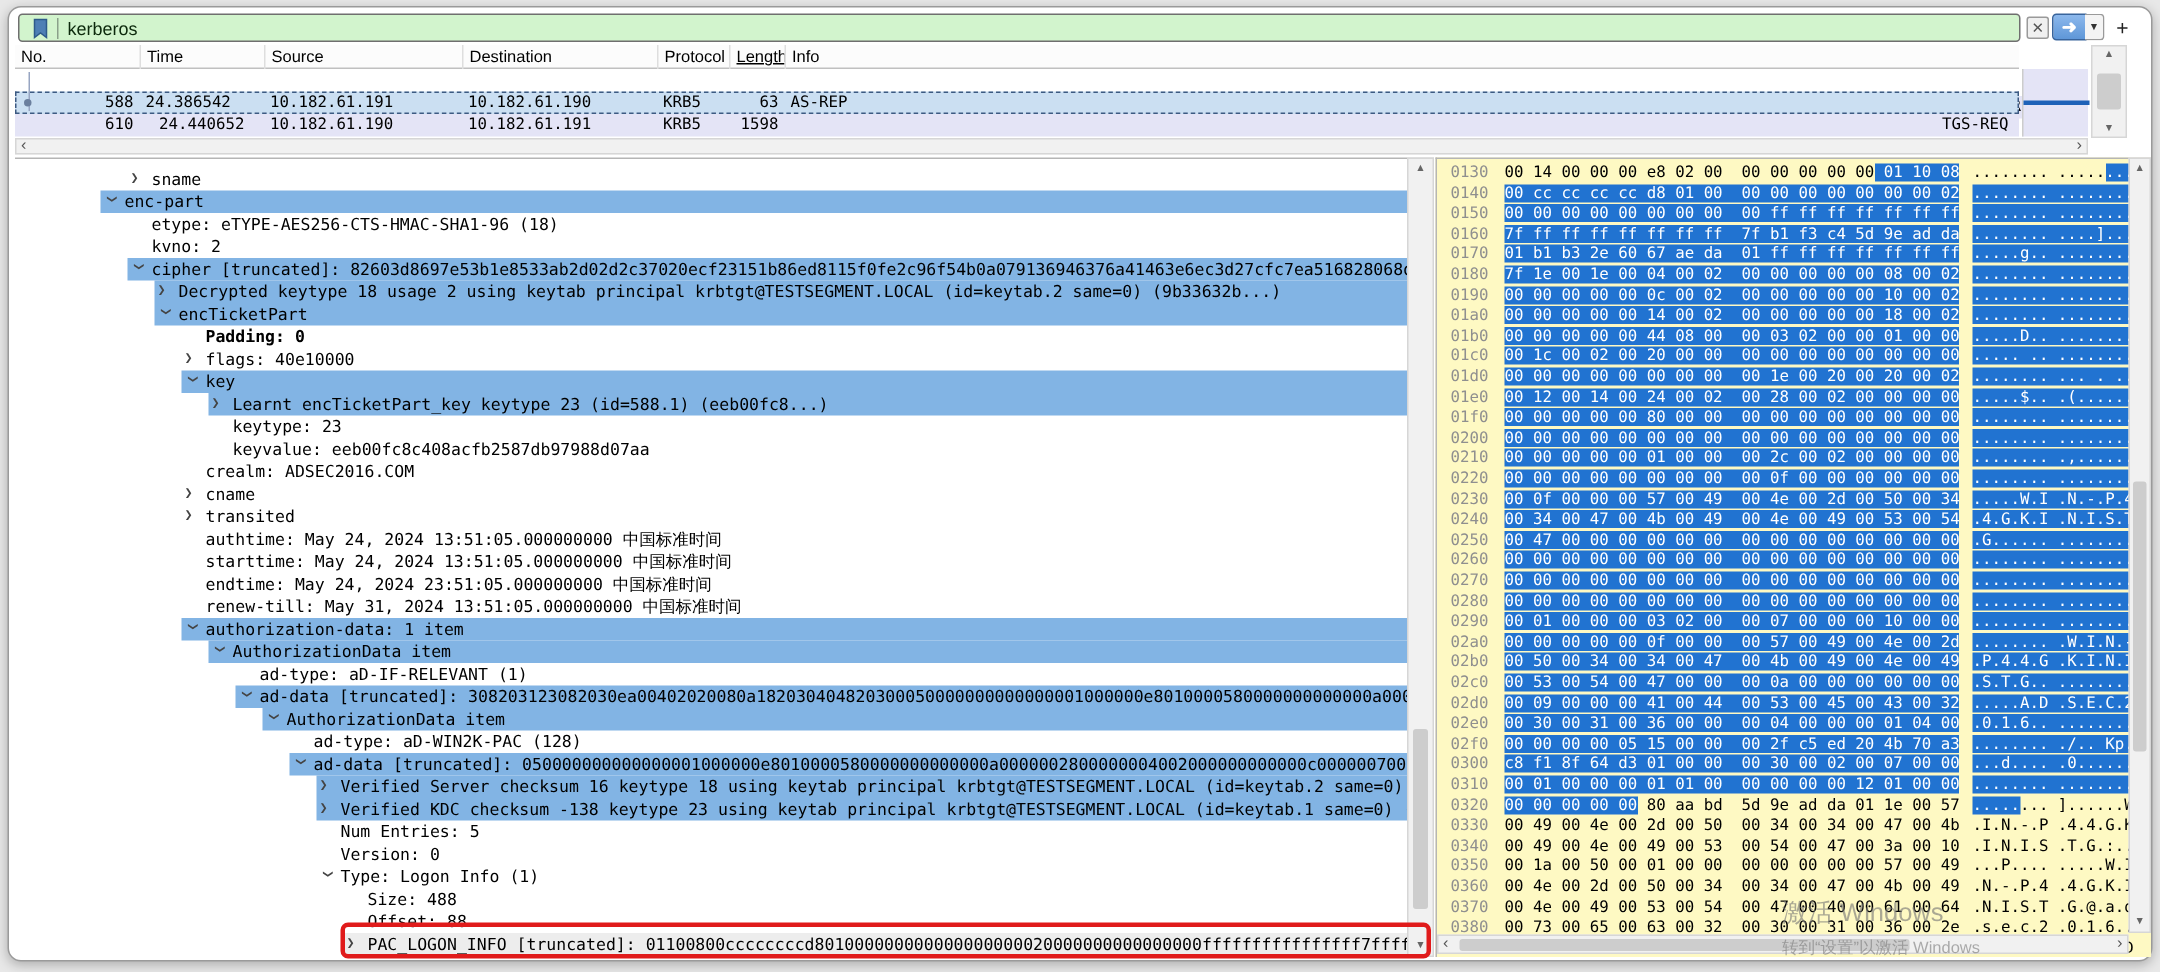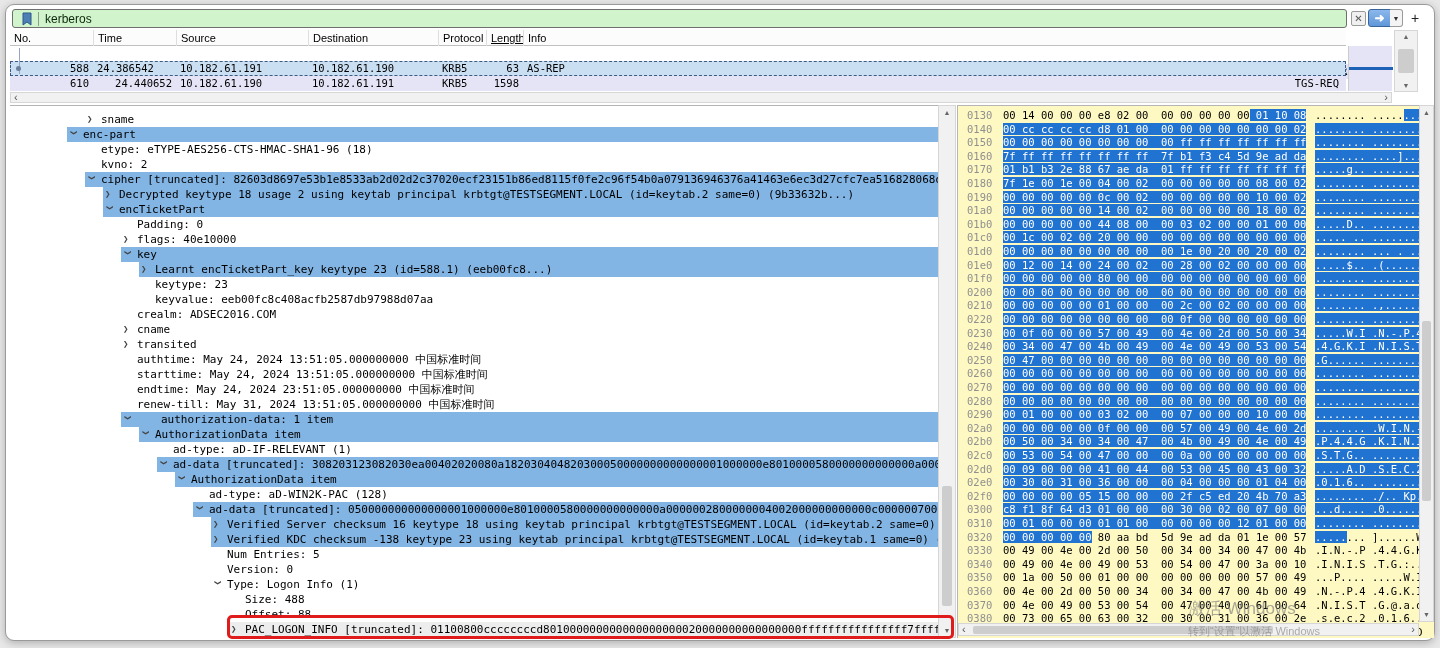--- a/index.html
+++ b/index.html
@@ -96,21 +96,21 @@
       <div class="pc" style="left: 0px; width: 83px; text-align: right;">588</div>
       <div class="pc" style="left: 83px; width: 83px; text-align: left;">24.386542</div>
       <div class="pc" style="left: 166px; width: 132px; text-align: left;">10.182.61.191</div>
       <div class="pc" style="left: 298px; width: 130px; text-align: left;">10.182.61.190</div>
       <div class="pc" style="left: 428px; width: 48px; text-align: left;">KRB5</div>
       <div class="pc" style="left: 476px; width: 37px; text-align: right;">63</div>
       <div class="pc" style="left: 513px; width: 820px; text-align: left;">AS-REP</div>
     </div>
     <div class="prow" style="top: 76px; background: var(--lav);">
       <div class="pc" style="left: 0px; width: 83px; text-align: right;">610</div>
-      <div class="pc" style="left: 83px; width: 83px; text-align: right;">24.440652</div>
+      <div class="pc" style="left: 83px; width: 83px; text-align: center;">24.440652</div>
       <div class="pc" style="left: 166px; width: 132px; text-align: left;">10.182.61.190</div>
       <div class="pc" style="left: 298px; width: 130px; text-align: left;">10.182.61.191</div>
       <div class="pc" style="left: 428px; width: 48px; text-align: left;">KRB5</div>
       <div class="pc" style="left: 476px; width: 37px; text-align: right;">1598</div>
       <div class="pc" style="left: 513px; width: 820px; text-align: right;">TGS-REQ</div>
     </div>
   </div>
 <div class="convline"></div>
 <div class="convdot"></div>
 <div class="minimap">
@@ -129,34 +129,34 @@
 </div>
 
 <div class="dpane" id="dpane">
     <div class="trow" style="top: 6px; left: 75px; width: 861px;"><span class="arrow">❯</span><span class="lbl">sname</span></div>
     <div class="trow hl" style="top: 21px; left: 57px; width: 879px;"><span class="arrow open">❯</span><span class="lbl">enc-part</span></div>
     <div class="trow" style="top: 36px; left: 75px; width: 861px;"><span class="lbl">etype: eTYPE-AES256-CTS-HMAC-SHA1-96 (18)</span></div>
     <div class="trow" style="top: 51px; left: 75px; width: 861px;"><span class="lbl">kvno: 2</span></div>
     <div class="trow hl" style="top: 66px; left: 75px; width: 861px;"><span class="arrow open">❯</span><span class="lbl">cipher [truncated]: 82603d8697e53b1e8533ab2d02d2c37020ecf23151b86ed8115f0fe2c96f54b0a079136946376a41463e6ec3d27cfc7ea516828068d6fa8f3513</span></div>
     <div class="trow hl" style="top: 81px; left: 93px; width: 843px;"><span class="arrow">❯</span><span class="lbl">Decrypted keytype 18 usage 2 using keytab principal krbtgt@TESTSEGMENT.LOCAL (id=keytab.2 same=0) (9b33632b...)</span></div>
     <div class="trow hl" style="top: 96px; left: 93px; width: 843px;"><span class="arrow open">❯</span><span class="lbl">encTicketPart</span></div>
-    <div class="trow" style="top: 111px; left: 111px; width: 825px;"><span class="lbl">Padding: 0</span></div>
+    <div class="trow" style="top: 111px; left: 111px; width: 825px; font-weight: bold;"><span class="lbl">Padding: 0</span></div>
     <div class="trow" style="top: 126px; left: 111px; width: 825px;"><span class="arrow">❯</span><span class="lbl">flags: 40e10000</span></div>
     <div class="trow hl" style="top: 141px; left: 111px; width: 825px;"><span class="arrow open">❯</span><span class="lbl">key</span></div>
     <div class="trow hl" style="top: 156px; left: 129px; width: 807px;"><span class="arrow">❯</span><span class="lbl">Learnt encTicketPart_key keytype 23 (id=588.1) (eeb00fc8...)</span></div>
     <div class="trow" style="top: 171px; left: 129px; width: 807px;"><span class="lbl">keytype: 23</span></div>
     <div class="trow" style="top: 186px; left: 129px; width: 807px;"><span class="lbl">keyvalue: eeb00fc8c408acfb2587db97988d07aa</span></div>
     <div class="trow" style="top: 201px; left: 111px; width: 825px;"><span class="lbl">crealm: ADSEC2016.COM</span></div>
     <div class="trow" style="top: 216px; left: 111px; width: 825px;"><span class="arrow">❯</span><span class="lbl">cname</span></div>
     <div class="trow" style="top: 231px; left: 111px; width: 825px;"><span class="arrow">❯</span><span class="lbl">transited</span></div>
     <div class="trow" style="top: 246px; left: 111px; width: 825px;"><span class="lbl">authtime: May 24, 2024 13:51:05.000000000 中国标准时间</span></div>
     <div class="trow" style="top: 261px; left: 111px; width: 825px;"><span class="lbl">starttime: May 24, 2024 13:51:05.000000000 中国标准时间</span></div>
     <div class="trow" style="top: 276px; left: 111px; width: 825px;"><span class="lbl">endtime: May 24, 2024 23:51:05.000000000 中国标准时间</span></div>
     <div class="trow" style="top: 291px; left: 111px; width: 825px;"><span class="lbl">renew-till: May 31, 2024 13:51:05.000000000 中国标准时间</span></div>
-    <div class="trow hl" style="top: 306px; left: 111px; width: 825px; padding-left: 24px;"><span class="arrow open">❯</span><span class="lbl">authorization-data: 1 item</span></div>
+    <div class="trow hl" style="top: 306px; left: 111px; width: 825px;"><span class="arrow open">❯</span><span class="lbl">authorization-data: 1 item</span></div>
     <div class="trow hl" style="top: 321px; left: 129px; width: 807px;"><span class="arrow open">❯</span><span class="lbl">AuthorizationData item</span></div>
     <div class="trow" style="top: 336px; left: 147px; width: 789px;"><span class="lbl">ad-type: aD-IF-RELEVANT (1)</span></div>
     <div class="trow hl" style="top: 351px; left: 147px; width: 789px;"><span class="arrow open">❯</span><span class="lbl">ad-data [truncated]: 308203123082030ea00402020080a182030404820300050000000000000001000000e8010000580000000000000a000000280</span></div>
     <div class="trow hl" style="top: 366px; left: 165px; width: 771px;"><span class="arrow open">❯</span><span class="lbl">AuthorizationData item</span></div>
     <div class="trow" style="top: 381px; left: 183px; width: 753px;"><span class="lbl">ad-type: aD-WIN2K-PAC (128)</span></div>
     <div class="trow hl" style="top: 396px; left: 183px; width: 753px;"><span class="arrow open">❯</span><span class="lbl">ad-data [truncated]: 050000000000000001000000e8010000580000000000000a0000002800000004002000000000000c0000007000000068</span></div>
     <div class="trow hl" style="top: 411px; left: 201px; width: 735px;"><span class="arrow">❯</span><span class="lbl">Verified Server checksum 16 keytype 18 using keytab principal krbtgt@TESTSEGMENT.LOCAL (id=keytab.2 same=0) (9b33632</span></div>
     <div class="trow hl" style="top: 426px; left: 201px; width: 735px;"><span class="arrow">❯</span><span class="lbl">Verified KDC checksum -138 keytype 23 using keytab principal krbtgt@TESTSEGMENT.LOCAL (id=keytab.1 same=0) (bc6e1d29</span></div>
     <div class="trow" style="top: 441px; left: 201px; width: 735px;"><span class="lbl">Num Entries: 5</span></div>
     <div class="trow" style="top: 456px; left: 201px; width: 735px;"><span class="lbl">Version: 0</span></div>
@@ -170,21 +170,21 @@
   <div class="ar" style="top:3px">▲</div>
   <div class="thumb" style="left:3px;top:380px;width:10px;height:120px"></div>
   <div class="ar" style="bottom:3px">▼</div>
 </div>
 
 <div class="hpane" id="hpane">
     <div class="hxr" style="top: 3px;"><span class="off">0130</span><span class="hx">00 14 00 00 00 e8 02 00  00 00 00 00 00<span class="s"> 01 10 08</span></span><span class="asc">........ .....<span class="s">...</span></span></div>
     <div class="hxr" style="top: 16.6px;"><span class="off">0140</span><span class="hx"><span class="s">00 cc cc cc cc d8 01 00  00 00 00 00 00 00 00 02</span></span><span class="asc"><span class="s">........ ........</span></span></div>
     <div class="hxr" style="top: 30.2px;"><span class="off">0150</span><span class="hx"><span class="s">00 00 00 00 00 00 00 00  00 ff ff ff ff ff ff ff</span></span><span class="asc"><span class="s">........ ........</span></span></div>
     <div class="hxr" style="top: 43.8px;"><span class="off">0160</span><span class="hx"><span class="s">7f ff ff ff ff ff ff ff  7f b1 f3 c4 5d 9e ad da</span></span><span class="asc"><span class="s">........ ....]...</span></span></div>
-    <div class="hxr" style="top: 57.4px;"><span class="off">0170</span><span class="hx"><span class="s">01 b1 b3 2e 88 67 ae da  01 ff ff ff ff ff ff ff</span></span><span class="asc"><span class="s">.....g.. ........</span></span></div>
+    <div class="hxr" style="top: 57.4px;"><span class="off">0170</span><span class="hx"><span class="s">01 b1 b3 2e 60 67 ae da  01 ff ff ff ff ff ff ff</span></span><span class="asc"><span class="s">.....g.. ........</span></span></div>
     <div class="hxr" style="top: 71px;"><span class="off">0180</span><span class="hx"><span class="s">7f 1e 00 1e 00 04 00 02  00 00 00 00 00 08 00 02</span></span><span class="asc"><span class="s">........ ........</span></span></div>
     <div class="hxr" style="top: 84.6px;"><span class="off">0190</span><span class="hx"><span class="s">00 00 00 00 00 0c 00 02  00 00 00 00 00 10 00 02</span></span><span class="asc"><span class="s">........ ........</span></span></div>
     <div class="hxr" style="top: 98.2px;"><span class="off">01a0</span><span class="hx"><span class="s">00 00 00 00 00 14 00 02  00 00 00 00 00 18 00 02</span></span><span class="asc"><span class="s">........ ........</span></span></div>
     <div class="hxr" style="top: 111.8px;"><span class="off">01b0</span><span class="hx"><span class="s">00 00 00 00 00 44 08 00  00 03 02 00 00 01 00 00</span></span><span class="asc"><span class="s">.....D.. ........</span></span></div>
     <div class="hxr" style="top: 125.4px;"><span class="off">01c0</span><span class="hx"><span class="s">00 1c 00 02 00 20 00 00  00 00 00 00 00 00 00 00</span></span><span class="asc"><span class="s">..... .. ........</span></span></div>
     <div class="hxr" style="top: 139px;"><span class="off">01d0</span><span class="hx"><span class="s">00 00 00 00 00 00 00 00  00 1e 00 20 00 20 00 02</span></span><span class="asc"><span class="s">........ ... . ..</span></span></div>
     <div class="hxr" style="top: 152.6px;"><span class="off">01e0</span><span class="hx"><span class="s">00 12 00 14 00 24 00 02  00 28 00 02 00 00 00 00</span></span><span class="asc"><span class="s">.....$.. .(......</span></span></div>
     <div class="hxr" style="top: 166.2px;"><span class="off">01f0</span><span class="hx"><span class="s">00 00 00 00 00 80 00 00  00 00 00 00 00 00 00 00</span></span><span class="asc"><span class="s">........ ........</span></span></div>
     <div class="hxr" style="top: 179.8px;"><span class="off">0200</span><span class="hx"><span class="s">00 00 00 00 00 00 00 00  00 00 00 00 00 00 00 00</span></span><span class="asc"><span class="s">........ ........</span></span></div>
     <div class="hxr" style="top: 193.4px;"><span class="off">0210</span><span class="hx"><span class="s">00 00 00 00 00 01 00 00  00 2c 00 02 00 00 00 00</span></span><span class="asc"><span class="s">........ .,......</span></span></div>

